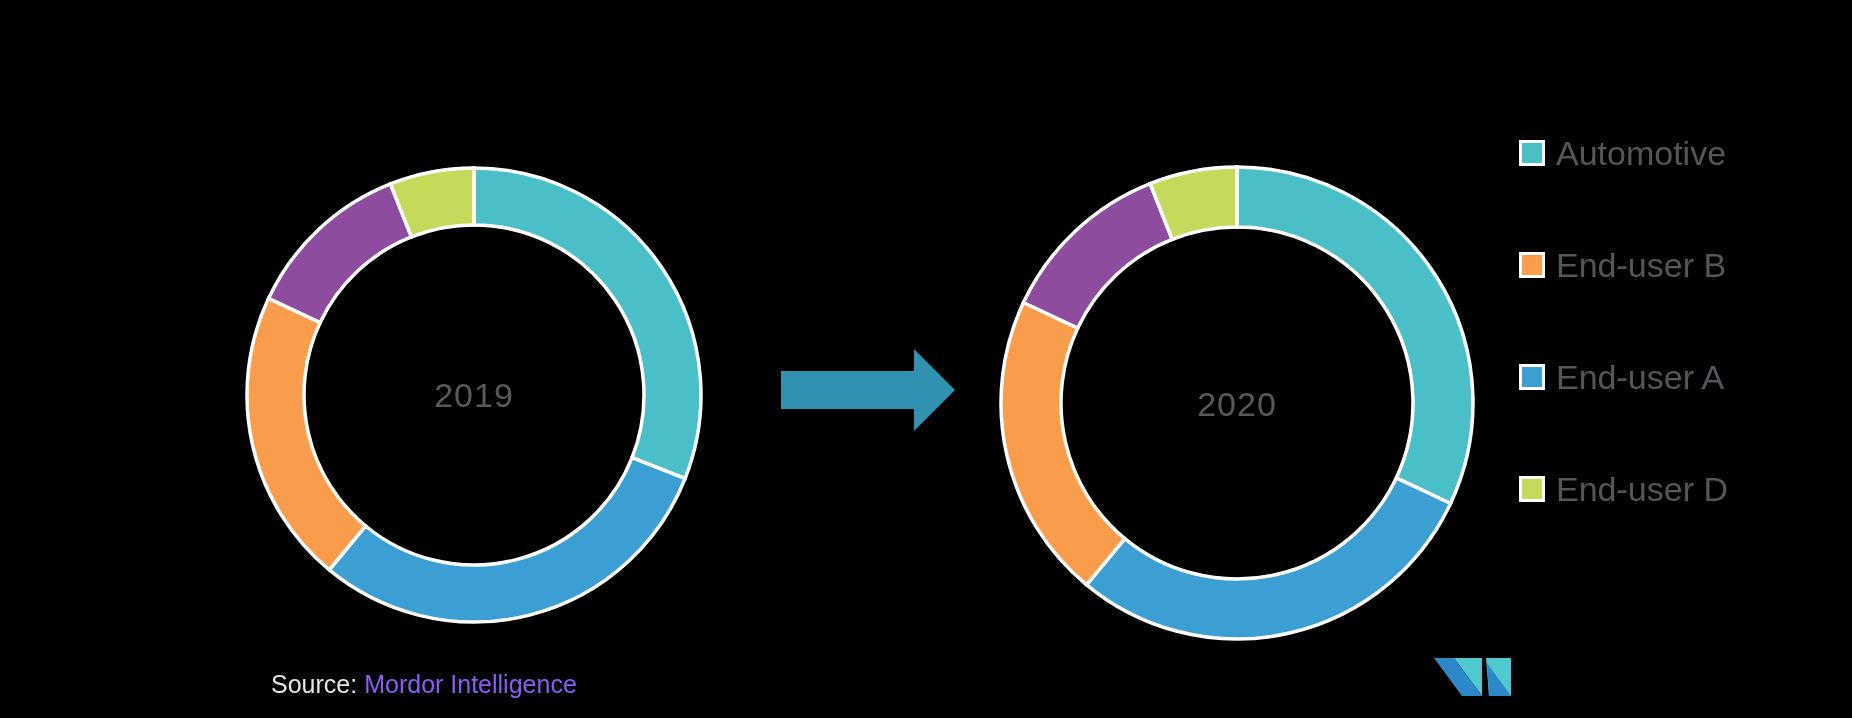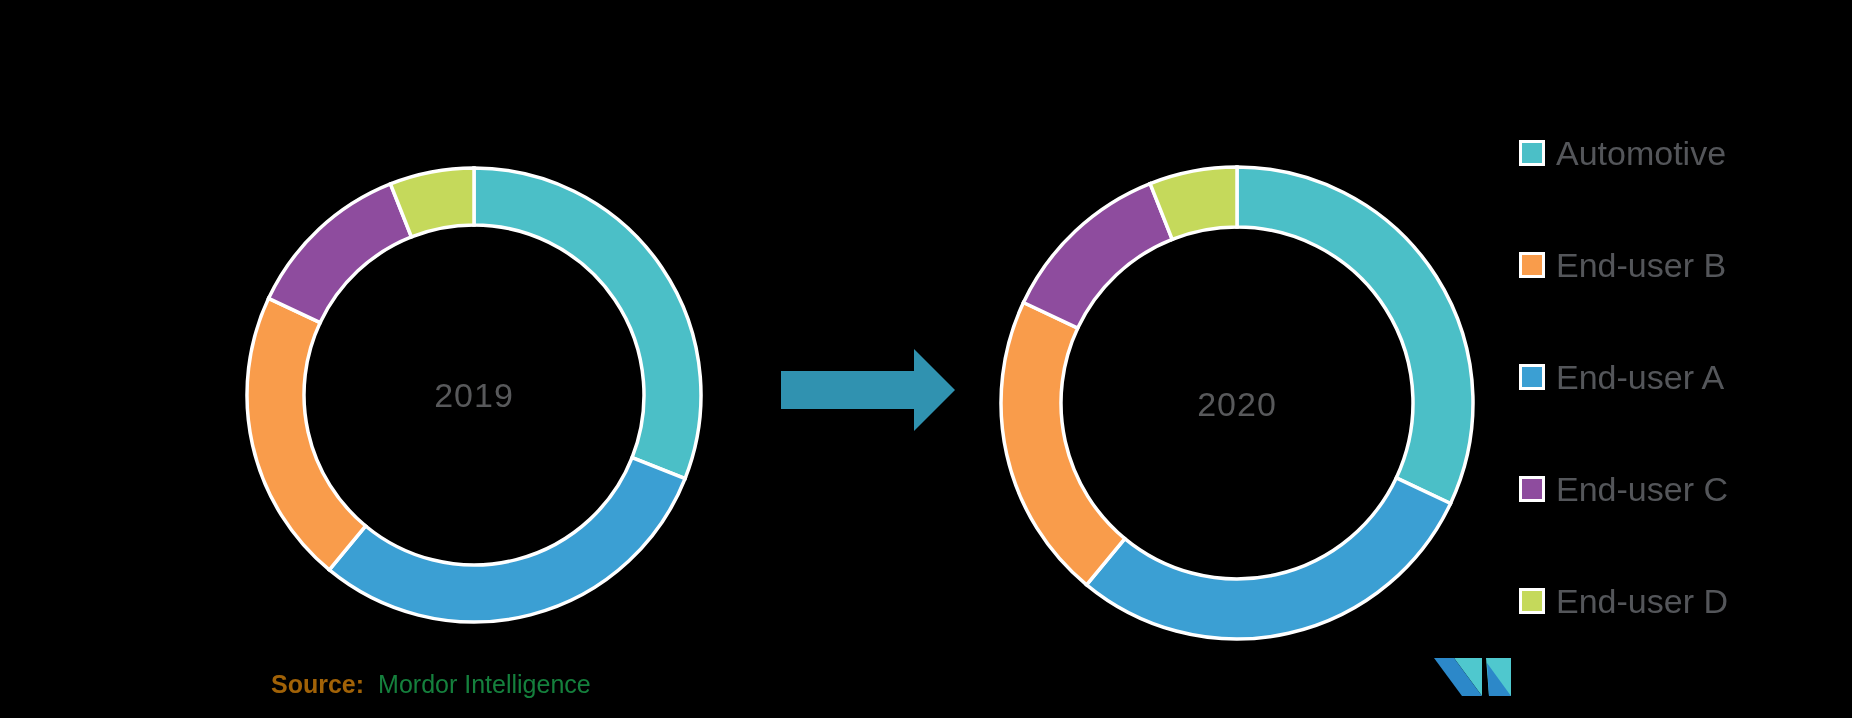--- a/index.html
+++ b/index.html
@@ -17,22 +17,22 @@
   .year-left{left:354px;top:378px;}
   .year-right{left:1117px;top:387px;}
   .arrow{left:781px;top:349px;width:174px;height:82px;}
   .legend{
     left:1519px;top:140px;display:flex;flex-direction:column;gap:86px;
   }
   .legend-row{display:flex;align-items:center;height:26px;}
   .swatch{width:20px;height:20px;border:3px solid #fff;flex:0 0 auto;}
   .legend-label{margin-left:11px;font-size:34px;color:#54565A;line-height:1;white-space:nowrap;}
   .source{left:271px;top:670px;font-size:25px;white-space:nowrap;}
-  .source-prefix{color:#a16207;font-weight:bold;}
-  .source-text{color:#15803d;margin-left:14px;}
+  .source-prefix{color:#e5e5e5;font-weight:normal;}
+  .source-text{color:#8b5cf6;margin-left:7px;}
   .logo{left:1434px;top:658px;width:77px;height:39px;}
 </style>
 </head>
 <body>
 
 <div class="stage">
 
   <svg class="abs donut-left" viewBox="0 0 470 470">
       <path d="M235.00,8.00 A227,227 0 0 1 446.06,318.56 L393.06,297.58 A170,170 0 0 0 235.00,65.00 Z" fill="#4BBFC7" stroke="#FFFFFF" stroke-width="3.5"></path>
       <path d="M446.06,318.56 A227,227 0 0 1 90.30,409.91 L126.64,365.99 A170,170 0 0 0 393.06,297.58 Z" fill="#3B9FD3" stroke="#FFFFFF" stroke-width="3.5"></path>
@@ -62,24 +62,20 @@
     </div>
     <div class="legend-row">
       <span class="swatch" style="background: rgb(249, 156, 75);"></span>
       <span class="legend-label">End-user B</span>
     </div>
     <div class="legend-row">
       <span class="swatch" style="background: rgb(59, 159, 211);"></span>
       <span class="legend-label">End-user A</span>
     </div>
     <div class="legend-row">
-      <span class="swatch" style="background: rgb(142, 76, 158);"></span>
-      <span class="legend-label">End-user C</span>
-    </div>
-    <div class="legend-row">
       <span class="swatch" style="background: rgb(197, 217, 91);"></span>
       <span class="legend-label">End-user D</span>
     </div>
   </div>
 
   <div class="abs source">
     <span class="source-prefix">Source:</span><span class="source-text">Mordor Intelligence</span>
   </div>
 
   <svg class="abs logo" viewBox="0 0 77 39">

